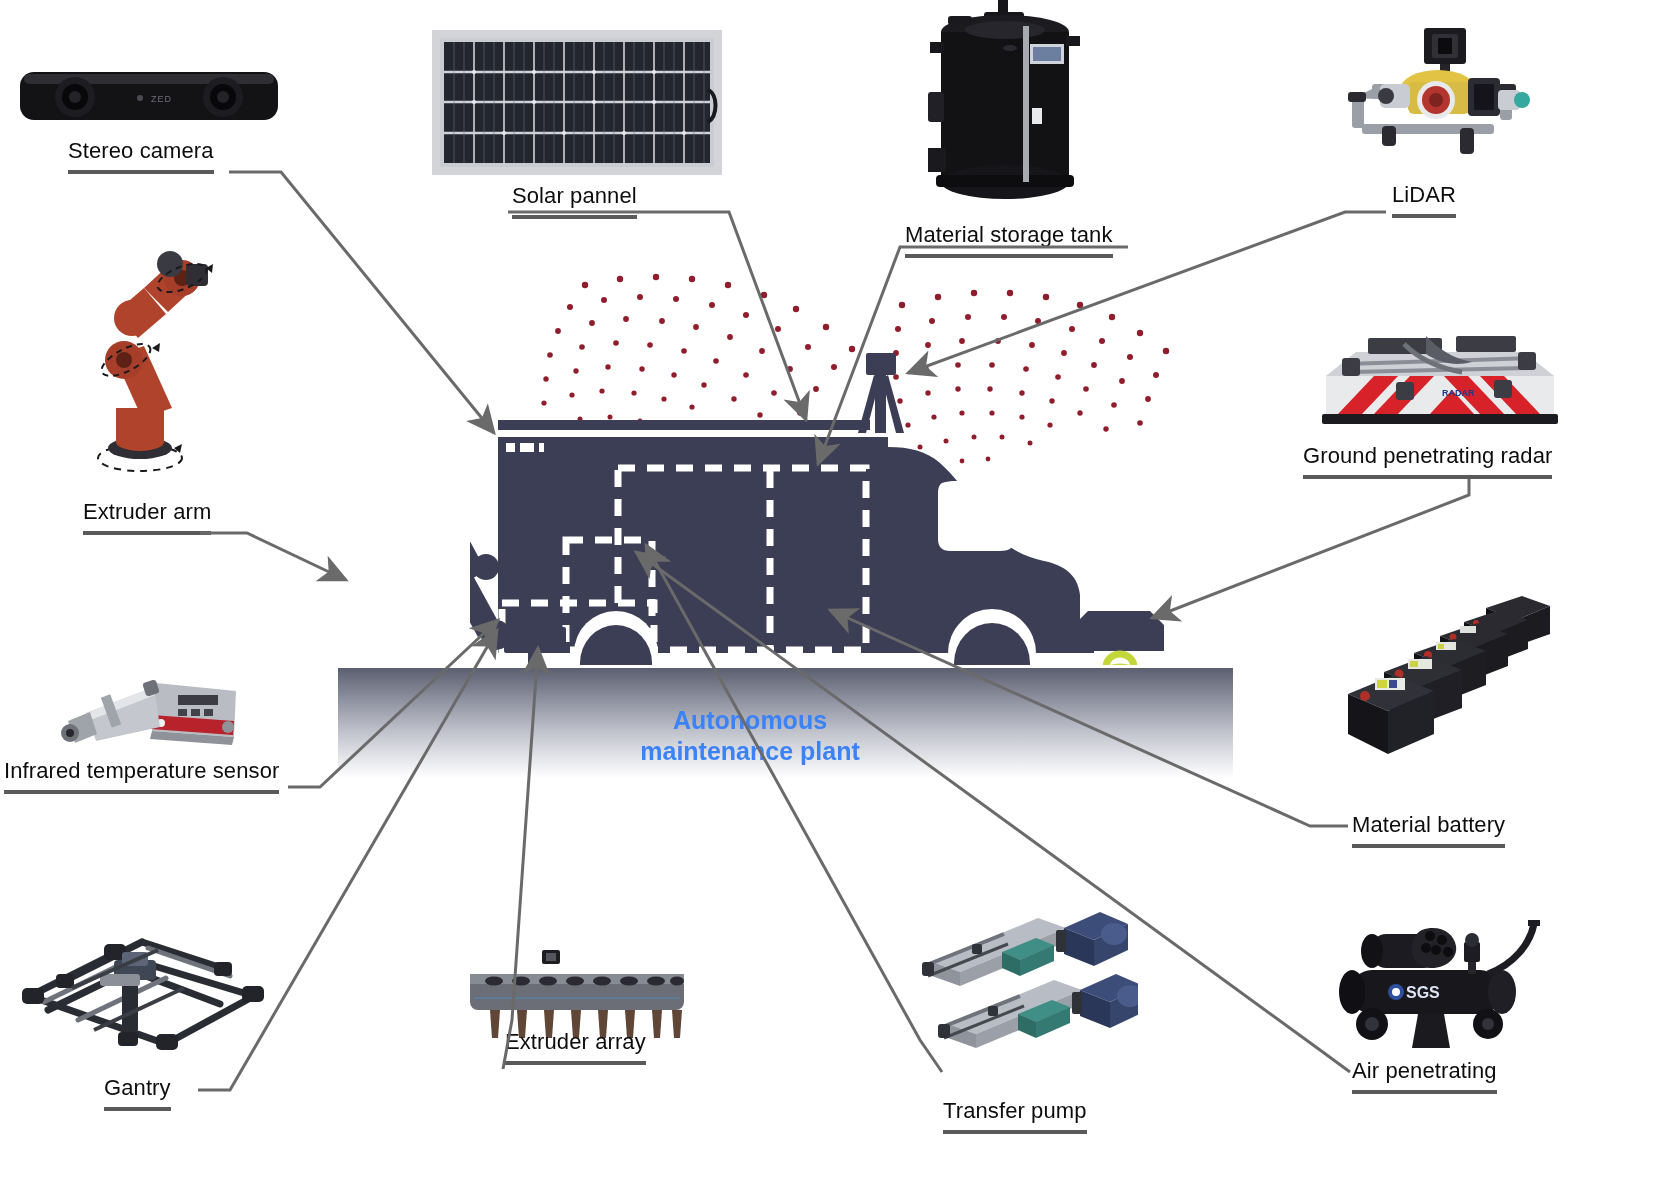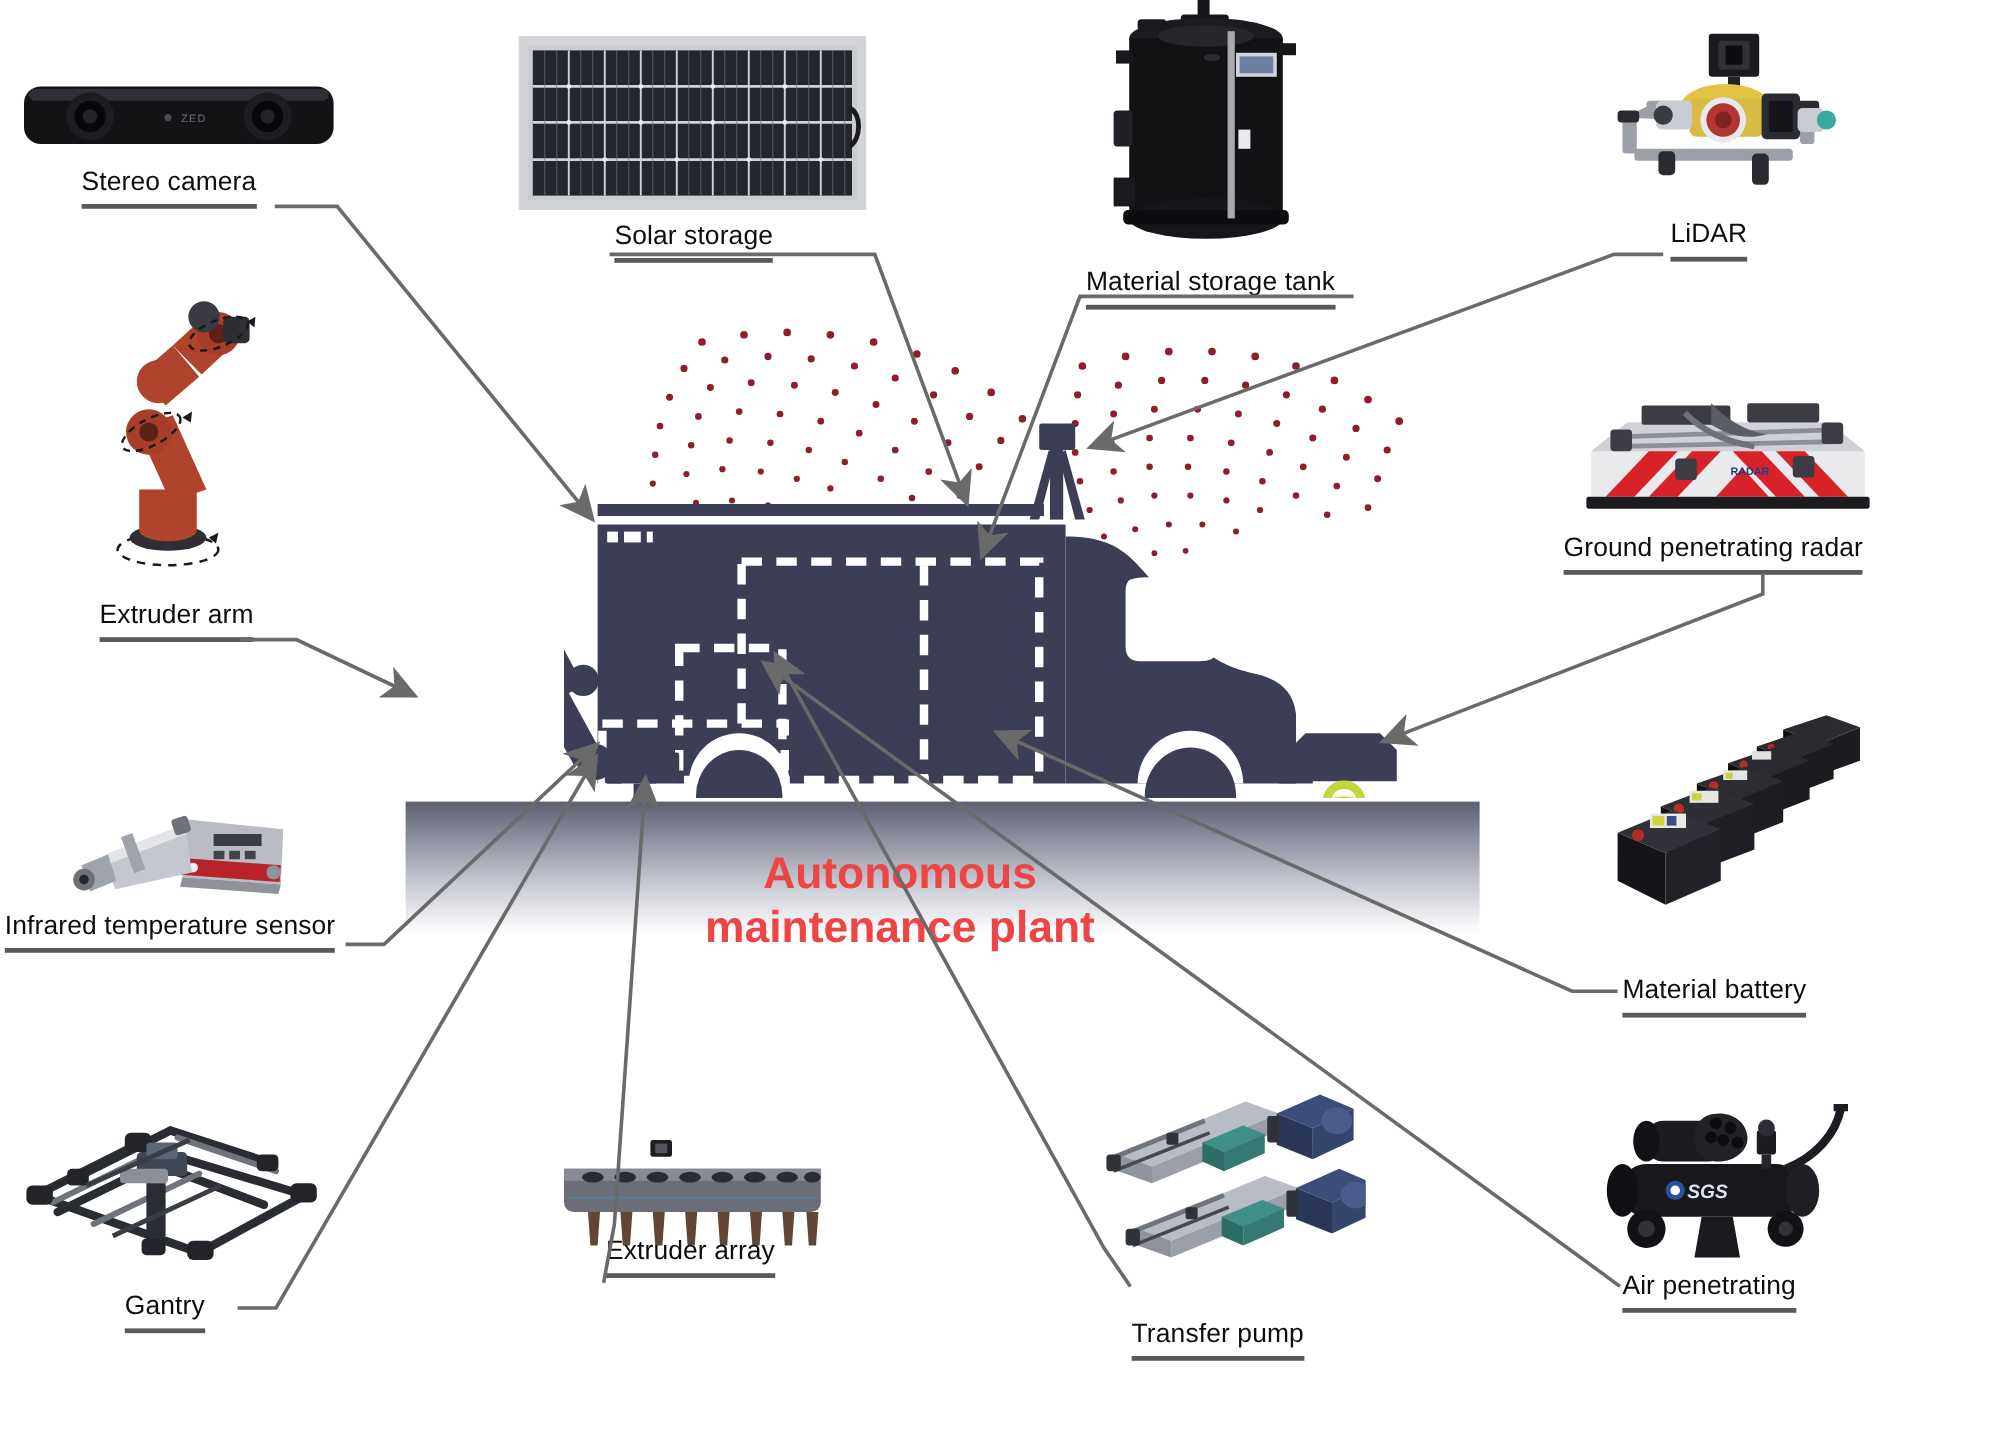--- a/index.html
+++ b/index.html
@@ -29,22 +29,22 @@
     letter-spacing: 0.1px;
   }
   .label.underline {
     border-bottom: 4px solid #5a5a5a;
     padding-bottom: 6px;
   }
   .title {
     position: absolute;
     font-family: "Liberation Sans", sans-serif;
     font-weight: bold;
-    font-size: 37px;
-    color: #ef4444;
+    font-size: 25px;
+    color: #3b82f6;
     text-align: center;
     line-height: 1.22;
   }
   svg.overlay {
     position: absolute;
     left: 0;
     top: 0;
     width: 1675px;
     height: 1195px;
     pointer-events: none;
@@ -340,21 +340,21 @@
           <circle cx="162" cy="72" r="2"></circle>
           <circle cx="222" cy="72" r="2"></circle>
         <circle cx="72" cy="103" r="2"></circle>
           <circle cx="132" cy="103" r="2"></circle>
           <circle cx="192" cy="103" r="2"></circle>
           <circle cx="252" cy="103" r="2"></circle>
       </g>
       <path d="M276 60 c 10 4, 10 26, 0 32" stroke="#1a1a1d" stroke-width="4" fill="none"></path>
     </svg>
   </div>
-  <div class="label underline" style="left:512px; top:183px;">Solar storage</div>
+  <div class="label underline" style="left:512px; top:183px;">Solar pannel</div>
 
   <div class="node" style="left:920px; top:0px;">
     <svg class="art" width="170" height="218" viewBox="0 0 170 218">
       <rect x="78" y="0" width="10" height="16" fill="#16161a"></rect>
       <rect x="64" y="12" width="40" height="9" rx="3" fill="#16161a"></rect>
       <ellipse cx="85" cy="32" rx="64" ry="17" fill="#1c1c20"></ellipse>
       <rect x="21" y="32" width="128" height="150" fill="#121215"></rect>
       <ellipse cx="85" cy="182" rx="64" ry="17" fill="#16161a"></ellipse>
       <rect x="16" y="175" width="138" height="12" rx="4" fill="#0d0d10"></rect>
       <ellipse cx="85" cy="30" rx="40" ry="9" fill="#26262c"></ellipse>
@@ -667,21 +667,21 @@
         <g fill="#2f3239">
           <rect x="4" y="62" width="12" height="14" rx="3"></rect>
           <rect x="54" y="44" width="10" height="10" rx="2"></rect>
           <rect x="138" y="30" width="10" height="22" rx="2"></rect>
         </g>
       </g>
     </svg>
   </div>
   <div class="label underline" style="left:943px; top:1058px;margin-top:40px;">Transfer pump</div>
 
-  <div class="node" style="left:1338px; top:908px;font-style:italic;">
+  <div class="node" style="left:1338px; top:908px;">
     <svg class="art" width="215" height="145" viewBox="0 0 215 145">
 
       <rect x="12" y="62" width="152" height="44" rx="22" fill="#18181c"></rect>
       <ellipse cx="164" cy="84" rx="14" ry="22" fill="#1f1f25"></ellipse>
       <ellipse cx="14" cy="84" rx="13" ry="22" fill="#101014"></ellipse>
 
       <path d="M150 66 C 176 56, 192 36, 196 16" stroke="#1c1c22" stroke-width="7" fill="none"></path>
       <path d="M190 12 h 12 v 6 h -12 z" fill="#1c1c22"></path>
 
       <rect x="34" y="26" width="66" height="34" rx="14" fill="#1b1b21"></rect>

